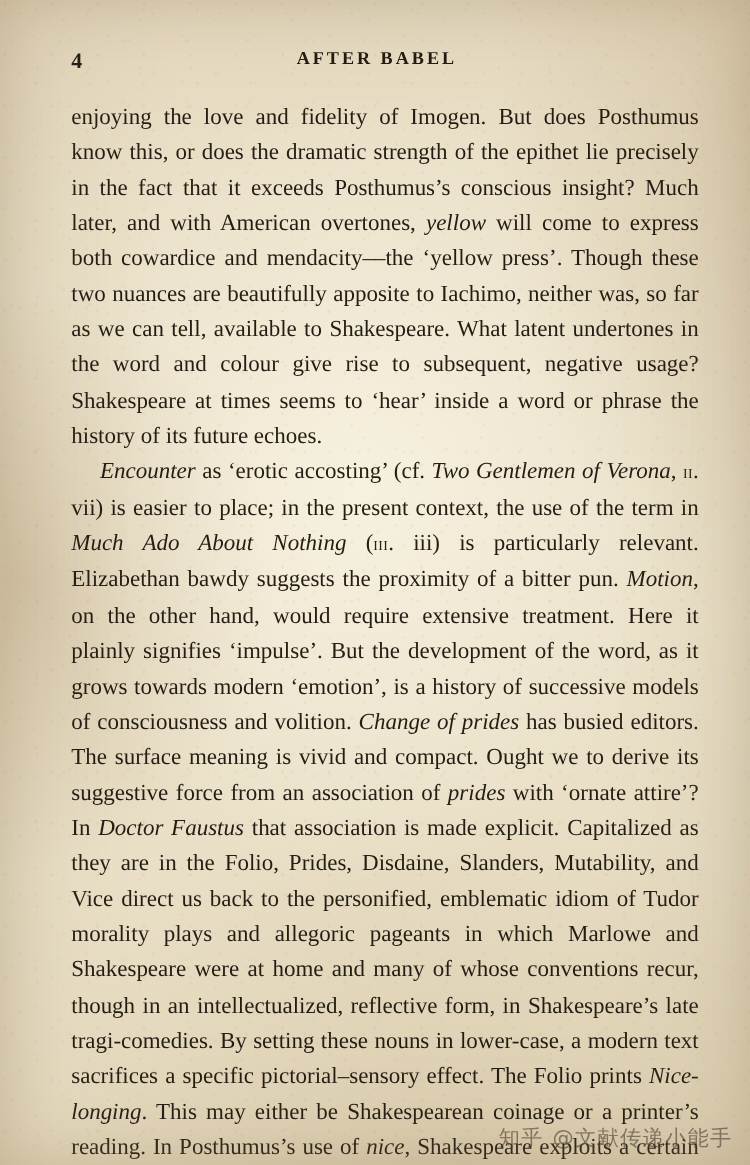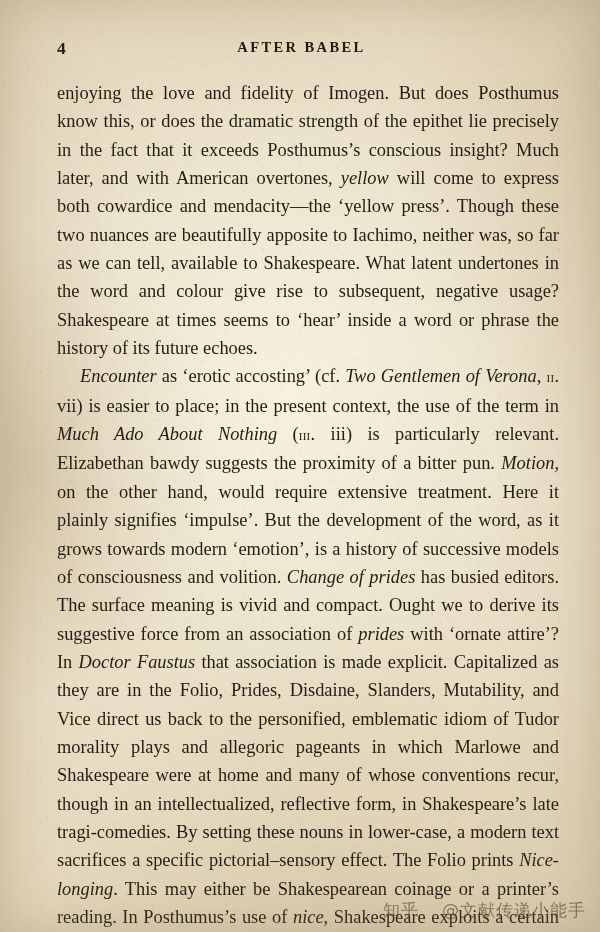--- a/index.html
+++ b/index.html
@@ -114,21 +114,21 @@
     position: absolute;
     right: 14px;
     bottom: 10px;
     font-family: "DejaVu Sans", "Liberation Sans", sans-serif;
     font-size: 17px;
     color: rgba(78,66,50,0.62);
     letter-spacing: 1px;
     white-space: nowrap;
     user-select: none;
   }
-  .watermark .wm-brand { margin-right: 23px; }
+  .watermark .wm-brand { margin-right: 7px; }
 </style>
 </head>
 <body>
 
 <div id="page">
 
   <div id="grain"></div>
 
   <div class="runhead">
     <span class="folio">4</span>

